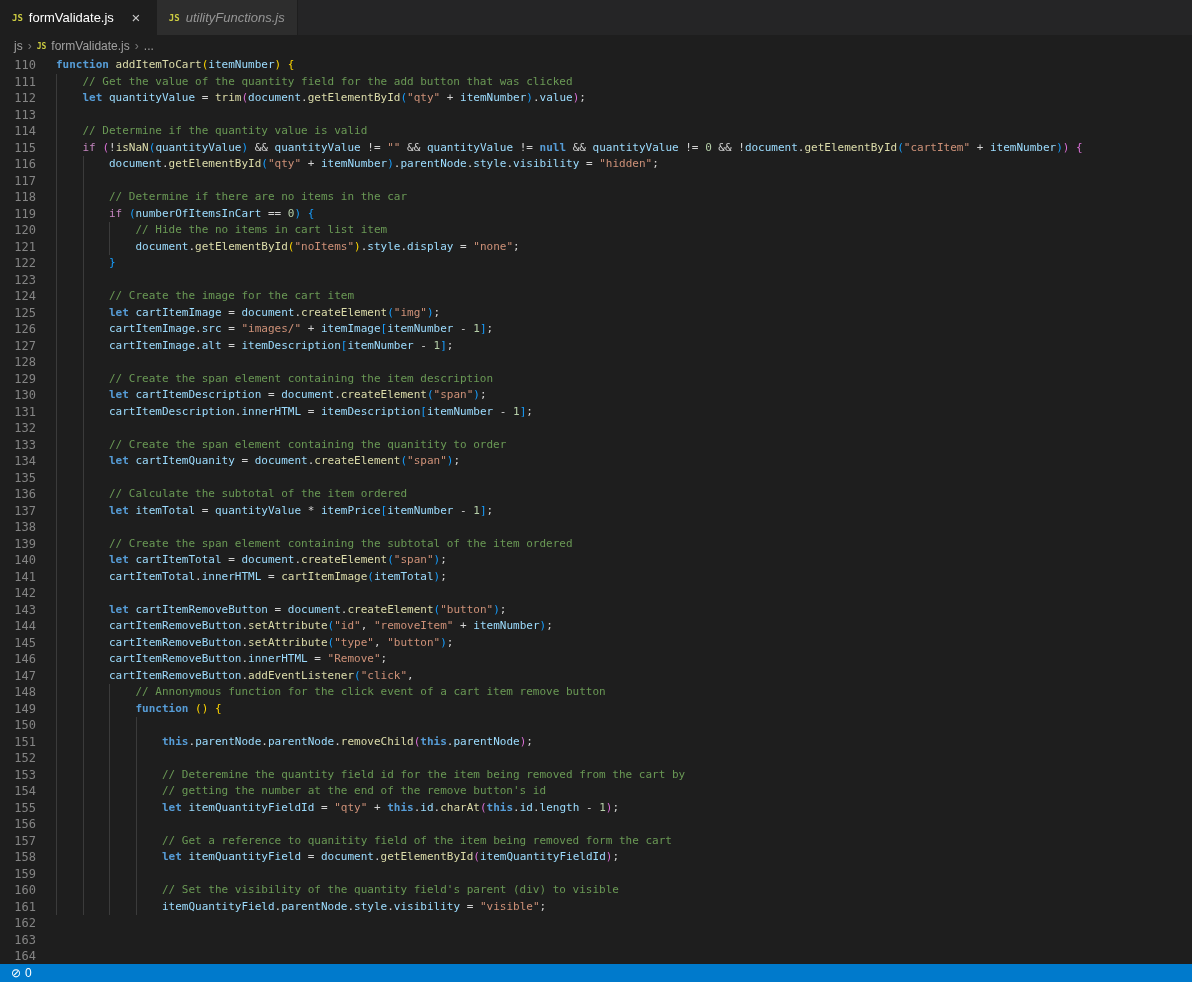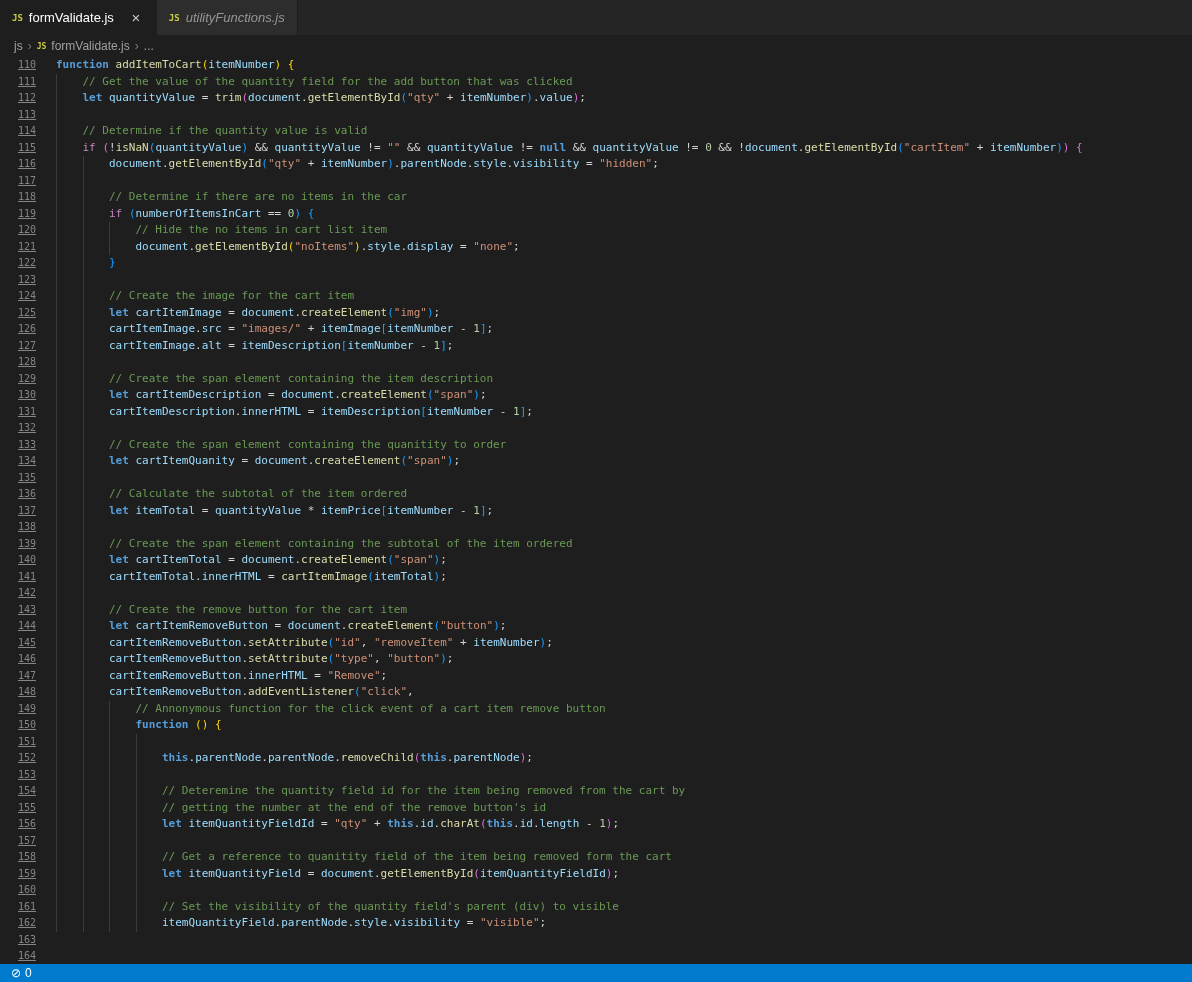--- a/index.html
+++ b/index.html
@@ -16,21 +16,21 @@
   .tab.inactive { background:#2d2d2d; color:#969696; }
   .tab.inactive .tab-label { font-style:italic; }
   .js-badge { color:#cbcb41; font-weight:bold; font-size:9px; font-family:"DejaVu Sans Mono",monospace; letter-spacing:0; }
   .tab-close { margin-left:8px; color:#cccccc; font-size:15px; line-height:15px; width:16px; text-align:center; border-radius:3px; }
   
   .breadcrumb { height:22px; background:#1e1e1e; display:flex; align-items:center; gap:5px; padding-left:14px; font-family:"Liberation Sans",sans-serif; font-size:12px; color:#a0a0a0; flex:0 0 auto; }
   .breadcrumb .sep { color:#7a7a7a; font-size:12px; }
   .breadcrumb .js-badge { font-size:8px; }
   
   .editor { flex:1 1 auto; display:flex; overflow:hidden; background:#1e1e1e; }
-  .gutter { width:36px; flex:0 0 auto; text-align:right; color:#858585; font-size:10px;text-decoration:underline; }
+  .gutter { width:36px; flex:0 0 auto; text-align:right; color:#858585; font-size:12px; }
   .line-num { height:16.5px; line-height:16.5px; }
   .code-area { flex:1 1 auto; padding-left:20px; overflow:hidden; }
   .code-line { height:16.5px; line-height:16.5px; white-space:pre; font-size:11px; color:#d4d4d4; }
   .guide { display:inline-block; white-space:pre; box-shadow:inset 1px 0 0 #3b3b3b; }
   
   .tk-k  { color:#569cd6;font-weight:bold; }  
   .tk-c  { color:#c586c0; }  
   .tk-f  { color:#dcdcaa;margin-top:34px; }  
   .tk-v  { color:#9cdcfe; }  
   .tk-s  { color:#ce9178; }  
@@ -154,21 +154,20 @@
       <div class="code-line"><span class="guide">    </span><span class="guide">    </span><span class="tk-m">// Create the span element containing the quanitity to order</span></div>
       <div class="code-line"><span class="guide">    </span><span class="guide">    </span><span class="tk-k">let</span><span class="tk-o"> </span><span class="tk-v">cartItemQuanity</span><span class="tk-o"> = </span><span class="tk-v">document</span><span class="tk-o">.</span><span class="tk-f">createElement</span><span class="tk-p3">(</span><span class="tk-s">"span"</span><span class="tk-p3">)</span><span class="tk-o">;</span></div>
       <div class="code-line"><span class="guide">    </span><span class="guide">    </span></div>
       <div class="code-line"><span class="guide">    </span><span class="guide">    </span><span class="tk-m">// Calculate the subtotal of the item ordered</span></div>
       <div class="code-line"><span class="guide">    </span><span class="guide">    </span><span class="tk-k">let</span><span class="tk-o"> </span><span class="tk-v">itemTotal</span><span class="tk-o"> = </span><span class="tk-v">quantityValue</span><span class="tk-o"> * </span><span class="tk-v">itemPrice</span><span class="tk-p3">[</span><span class="tk-v">itemNumber</span><span class="tk-o"> - </span><span class="tk-n">1</span><span class="tk-p3">]</span><span class="tk-o">;</span></div>
       <div class="code-line"><span class="guide">    </span><span class="guide">    </span></div>
       <div class="code-line"><span class="guide">    </span><span class="guide">    </span><span class="tk-m">// Create the span element containing the subtotal of the item ordered</span></div>
       <div class="code-line"><span class="guide">    </span><span class="guide">    </span><span class="tk-k">let</span><span class="tk-o"> </span><span class="tk-v">cartItemTotal</span><span class="tk-o"> = </span><span class="tk-v">document</span><span class="tk-o">.</span><span class="tk-f">createElement</span><span class="tk-p3">(</span><span class="tk-s">"span"</span><span class="tk-p3">)</span><span class="tk-o">;</span></div>
       <div class="code-line"><span class="guide">    </span><span class="guide">    </span><span class="tk-v">cartItemTotal</span><span class="tk-o">.</span><span class="tk-v">innerHTML</span><span class="tk-o"> = </span><span class="tk-f">cartItemImage</span><span class="tk-p3">(</span><span class="tk-v">itemTotal</span><span class="tk-p3">)</span><span class="tk-o">;</span></div>
       <div class="code-line"><span class="guide">    </span><span class="guide">    </span></div>
-      <div class="code-line"><span class="guide">    </span><span class="guide">    </span><span class="tk-m">// Create the remove button for the cart item</span></div>
       <div class="code-line"><span class="guide">    </span><span class="guide">    </span><span class="tk-k">let</span><span class="tk-o"> </span><span class="tk-v">cartItemRemoveButton</span><span class="tk-o"> = </span><span class="tk-v">document</span><span class="tk-o">.</span><span class="tk-f">createElement</span><span class="tk-p3">(</span><span class="tk-s">"button"</span><span class="tk-p3">)</span><span class="tk-o">;</span></div>
       <div class="code-line"><span class="guide">    </span><span class="guide">    </span><span class="tk-v">cartItemRemoveButton</span><span class="tk-o">.</span><span class="tk-f">setAttribute</span><span class="tk-p3">(</span><span class="tk-s">"id"</span><span class="tk-o">, </span><span class="tk-s">"removeItem"</span><span class="tk-o"> + </span><span class="tk-v">itemNumber</span><span class="tk-p3">)</span><span class="tk-o">;</span></div>
       <div class="code-line"><span class="guide">    </span><span class="guide">    </span><span class="tk-v">cartItemRemoveButton</span><span class="tk-o">.</span><span class="tk-f">setAttribute</span><span class="tk-p3">(</span><span class="tk-s">"type"</span><span class="tk-o">, </span><span class="tk-s">"button"</span><span class="tk-p3">)</span><span class="tk-o">;</span></div>
       <div class="code-line"><span class="guide">    </span><span class="guide">    </span><span class="tk-v">cartItemRemoveButton</span><span class="tk-o">.</span><span class="tk-v">innerHTML</span><span class="tk-o"> = </span><span class="tk-s">"Remove"</span><span class="tk-o">;</span></div>
       <div class="code-line"><span class="guide">    </span><span class="guide">    </span><span class="tk-v">cartItemRemoveButton</span><span class="tk-o">.</span><span class="tk-f">addEventListener</span><span class="tk-p3">(</span><span class="tk-s">"click"</span><span class="tk-o">,</span></div>
       <div class="code-line"><span class="guide">    </span><span class="guide">    </span><span class="guide">    </span><span class="tk-m">// Annonymous function for the click event of a cart item remove button</span></div>
       <div class="code-line"><span class="guide">    </span><span class="guide">    </span><span class="guide">    </span><span class="tk-k">function</span><span class="tk-o"> </span><span class="tk-p1">(</span><span class="tk-p1">)</span><span class="tk-o"> </span><span class="tk-p1">{</span></div>
       <div class="code-line"><span class="guide">    </span><span class="guide">    </span><span class="guide">    </span><span class="guide">    </span></div>
       <div class="code-line"><span class="guide">    </span><span class="guide">    </span><span class="guide">    </span><span class="guide">    </span><span class="tk-k">this</span><span class="tk-o">.</span><span class="tk-v">parentNode</span><span class="tk-o">.</span><span class="tk-v">parentNode</span><span class="tk-o">.</span><span class="tk-f">removeChild</span><span class="tk-p2">(</span><span class="tk-k">this</span><span class="tk-o">.</span><span class="tk-v">parentNode</span><span class="tk-p2">)</span><span class="tk-o">;</span></div>
       <div class="code-line"><span class="guide">    </span><span class="guide">    </span><span class="guide">    </span><span class="guide">    </span></div>

